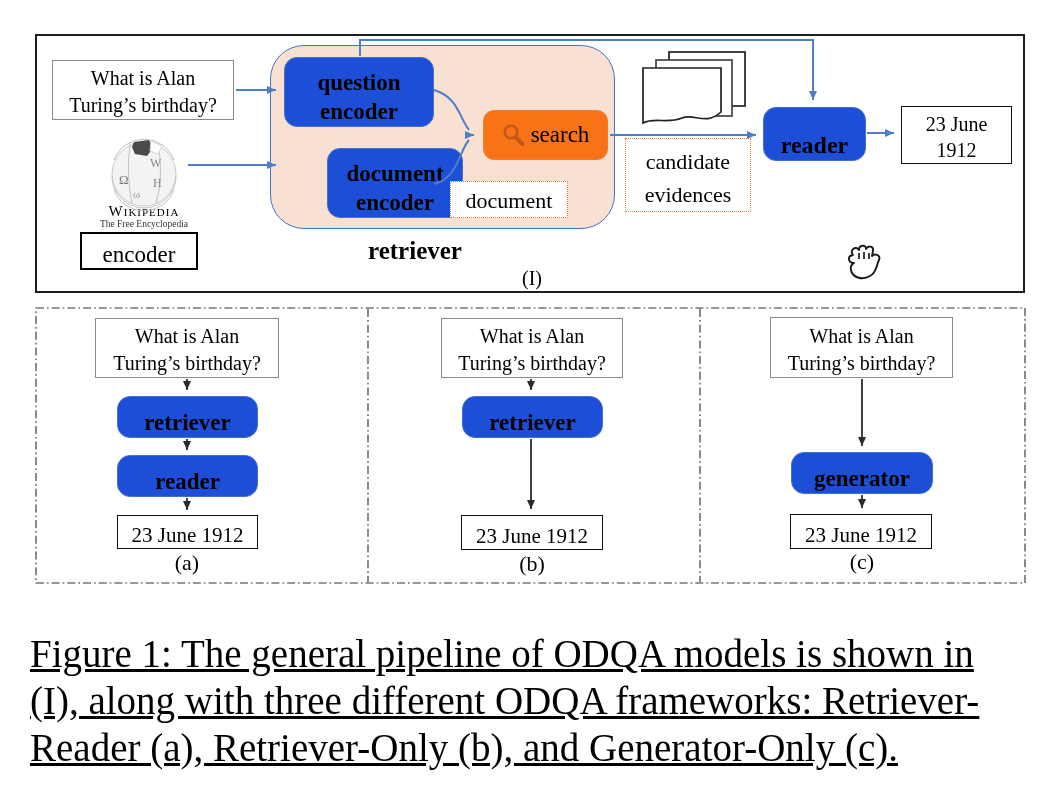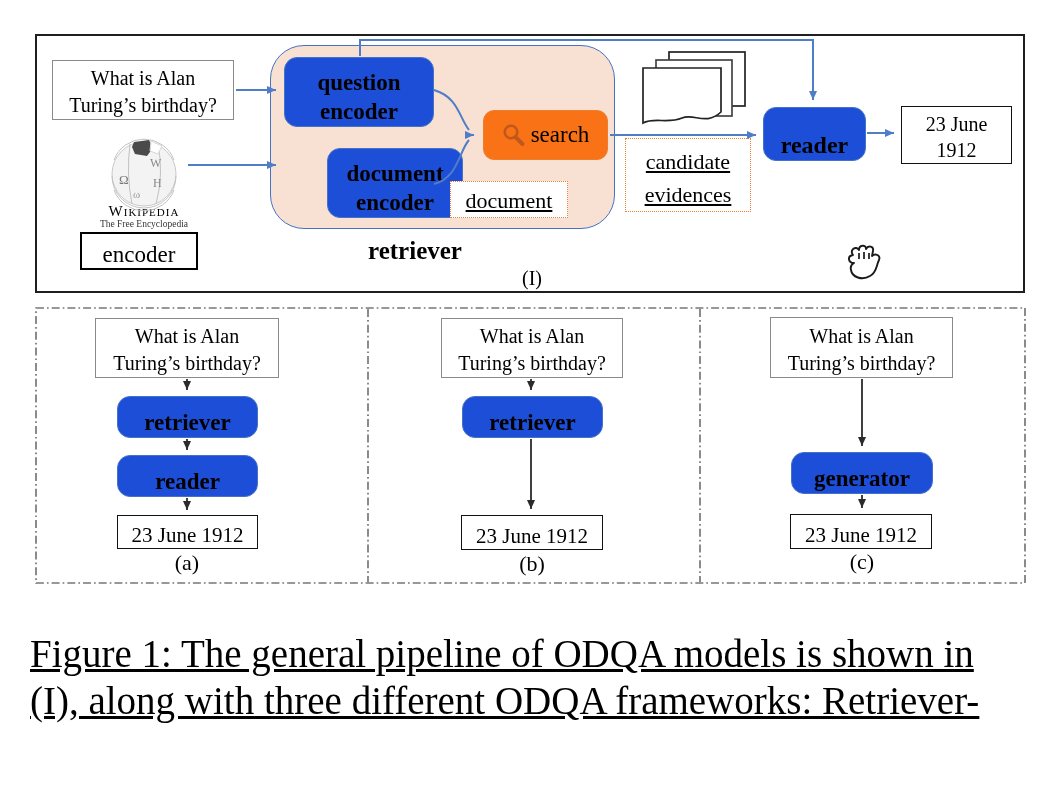--- a/index.html
+++ b/index.html
@@ -14,21 +14,21 @@
   .qbox{border:1px solid #8a8a8a;font-size:20px;line-height:27px;}
   
   .pill{background:#1d4ed8;border:1.6px solid #4472c4;border-radius:13px;
         font-weight:bold;font-size:23px;line-height:29px;}
   
   .container-big{position:absolute;left:270px;top:45px;width:345px;height:184px;
                  background:#f8e1d2;border:1.6px solid #4472c4;border-radius:34px;box-sizing:border-box;}
   
   .ansbox{border:1.6px solid #111;font-size:20px;line-height:26px;}
   
-  .dotor{border:1.6px dotted #ed7d31;font-size:22px;line-height:33px;text-decoration:underline;}
+  .dotor{border:1.6px dotted #ed7d31;font-size:22px;line-height:33px;}
   .search-box{position:absolute;left:483px;top:110px;width:125px;height:50px;
               background:#f97316;border:1.6px solid #ed7d31;border-radius:11px;box-sizing:border-box;
               display:flex;align-items:center;justify-content:center;gap:5px;font-size:23px;}
   .lbl{position:absolute;text-align:center;}
   .caption{position:absolute;left:30px;top:630px;width:1012px;font-size:39px;line-height:47px;color:#000;text-decoration:underline;}
   .caption div{white-space:nowrap;}
   svg.overlay{position:absolute;left:0;top:0;z-index:6;pointer-events:none;}
   .wiki-title{font-size:15px;letter-spacing:1px;font-variant:small-caps;}
   .wiki-tag{font-size:9.5px;color:#333;}
 </style>
@@ -127,20 +127,21 @@
     <span>generator</span>
   </div>
   <div class="cbox ansbox" style="left:790px;top:514px;width:142px;height:35px;font-size:21px;">
     <span>23 June 1912</span>
   </div>
   <div class="lbl" style="left:832px;top:549px;width:60px;font-size:22px;">(c)</div>
 
   <div class="caption">
     <div>Figure 1: The general pipeline of ODQA models is shown in</div>
     <div>(I), along with three different ODQA frameworks: Retriever-</div>
+    <div>Reader (a), Retriever-Only (b), and Generator-Only (c).</div>
   </div>
 
   <svg class="overlay" width="1064" height="790" viewBox="0 0 1064 790">
     <defs>
       <marker id="mb" markerUnits="userSpaceOnUse" markerWidth="11" markerHeight="10" refX="9" refY="4" orient="auto">
         <path d="M0,0 L9,4 L0,8 Z" fill="#4f7dc8"></path>
       </marker>
       <marker id="mk" markerUnits="userSpaceOnUse" markerWidth="11" markerHeight="10" refX="9" refY="4" orient="auto">
         <path d="M0,0 L9,4 L0,8 Z" fill="#2b2b2b"></path>
       </marker>

